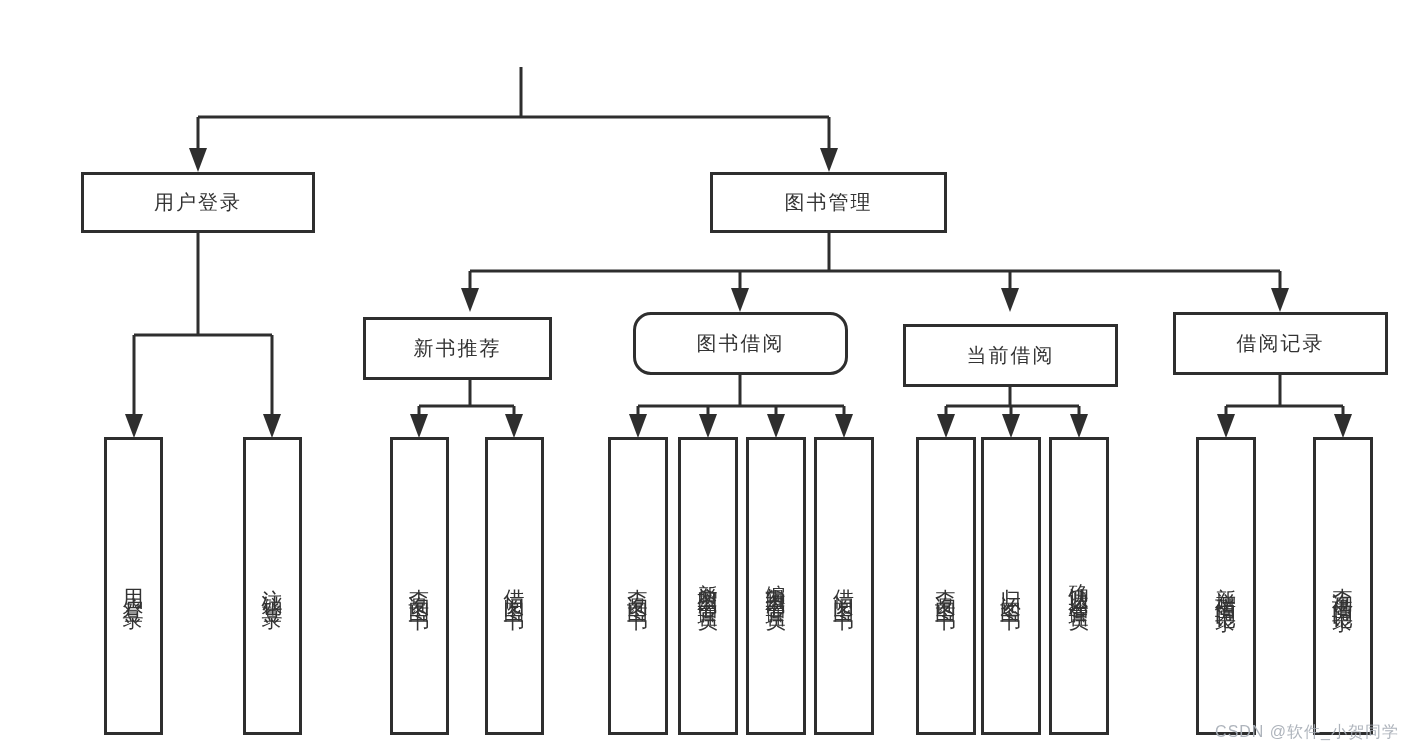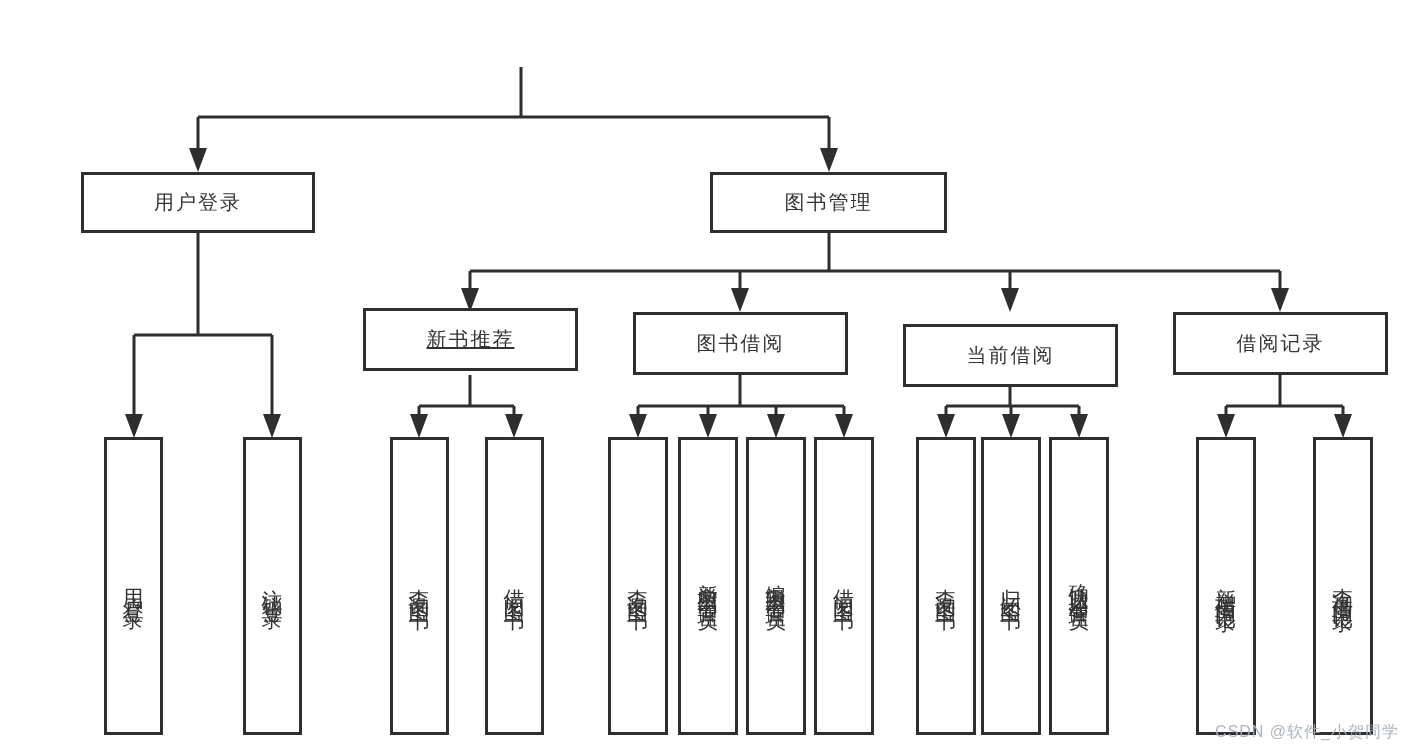--- a/index.html
+++ b/index.html
@@ -86,24 +86,24 @@
   </svg>
 
 
   <div class="box h-box" style="left:81px;top:172px;width:234px;height:61px;">
     <span>用户登录</span>
   </div>
   <div class="box h-box" style="left:710px;top:172px;width:237px;height:61px;">
     <span>图书管理</span>
   </div>
 
-  <div class="box h-box" style="left:363px;top:308px;width:215px;height:63px;text-decoration:underline;">
+  <div class="box h-box" style="left:363px;top:317px;width:189px;height:63px;">
     <span>新书推荐</span>
   </div>
-  <div class="box h-box" style="left:633px;top:312px;width:215px;height:63px;">
+  <div class="box h-box" style="left:633px;top:312px;width:215px;height:63px;border-radius:18px;">
     <span>图书借阅</span>
   </div>
   <div class="box h-box" style="left:903px;top:324px;width:215px;height:63px;">
     <span>当前借阅</span>
   </div>
   <div class="box h-box" style="left:1173px;top:312px;width:215px;height:63px;">
     <span>借阅记录</span>
   </div>
 
   <div class="box v-box" style="left:104px;top:437px;width:59px;height:298px;">

